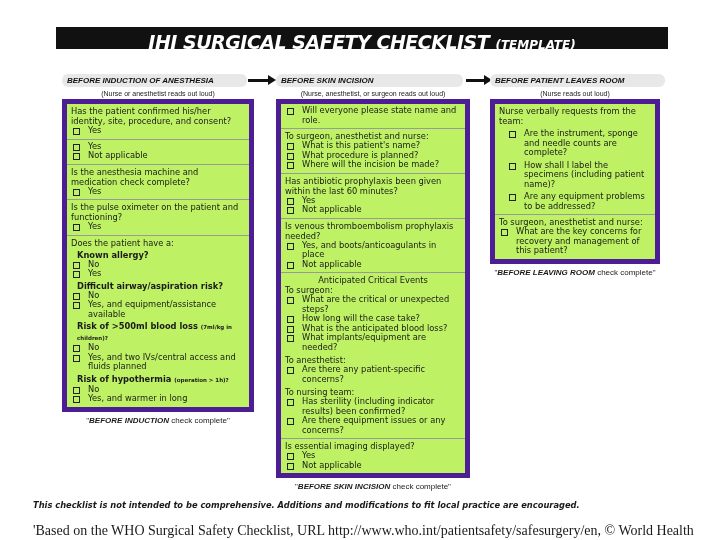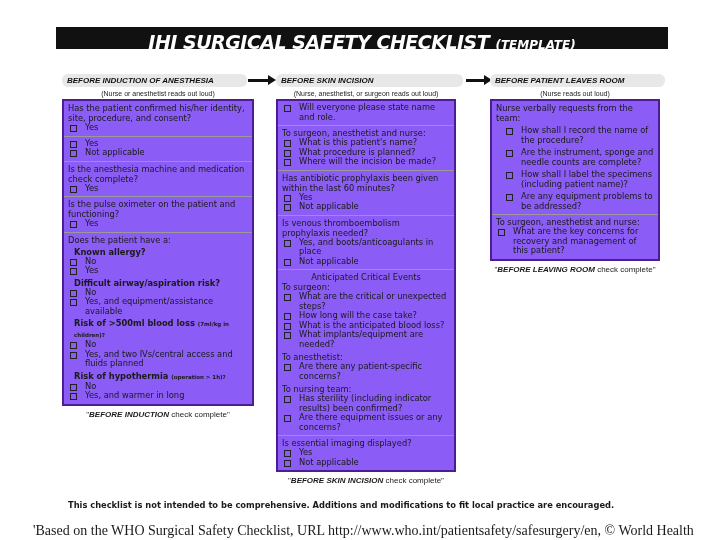--- a/index.html
+++ b/index.html
@@ -6,38 +6,38 @@
   body { width:720px; height:540px; background:#ffffff; position:relative; overflow:hidden;
          font-family:"DejaVu Sans", sans-serif; color:#1a1a1a; }
   .titlebar { position:absolute; left:56px; top:27px; width:612px; height:22px; background:#111111;
               color:#ffffff; text-align:center; font-family:"DejaVu Sans", sans-serif;
               font-style:italic; font-weight:bold; font-size:19px; line-height:30px; letter-spacing:-0.5px; }
   .titlebar .small { font-size:12px; font-variant:small-caps; letter-spacing:0; }
   .col { position:absolute; top:74px; }
   .phase { background:#e8e8e8; font-style:italic; font-weight:bold; font-size:8px; height:13px;
            line-height:13px; padding-left:5px; font-family:"Liberation Sans", sans-serif; color:#111;border-radius:6px; }
   .reader { font-size:7px; text-align:center; margin:3px 0 2px; font-family:"Liberation Sans", sans-serif; color:#222; }
-  .box { border:2px solid #4c1d95; background:#8b5cf6; }
+  .box { border:5px solid #4c1d95; background:#bef264; }
   .sec { border-bottom:1px solid #9a9a9a; padding:2px 4px 3px; }
   .sec:last-child { border-bottom:none; }
   .q { font-size:8.3px; line-height:10px; }
   .q.center { text-align:center; }
   .sub { font-size:8.3px; line-height:10px; padding-left:6px; margin-top:2px;font-weight:bold; }
   .sub .small { font-size:5.5px; }
   .opt { font-size:8.3px; line-height:9.5px; display:flex; }
   .opt.indent { padding-left:8px; margin-top:3px; }
   .cb { display:inline-block; width:5px; height:5px; border:1.2px solid #222; margin:2px 8px 0 2px; flex:none; }
   .done { font-size:8px; text-align:center; margin-top:4px; font-family:"Liberation Sans", sans-serif; }
   .done b { font-style:italic;text-align:center; }
   .arrow { position:absolute; height:13px; }
   .arrow .shaft { position:absolute; left:0; top:5px; height:3px; background:#111; }
   .arrow .head { position:absolute; top:1px; width:0; height:0; border-top:5.5px solid transparent;
                  border-bottom:5.5px solid transparent; border-left:8px solid #111; }
   .footer { position:absolute; left:33px; top:500px; width:680px; }
-  .footer .f1 { font-weight:bold; font-size:8.3px; font-family:"DejaVu Sans", sans-serif;margin-left:35px; }
+  .footer .f1 { font-style:italic; font-weight:bold; font-size:8.3px; font-family:"DejaVu Sans", sans-serif; }
   .footer .f2 { font-size:14px; font-family:"Liberation Serif", serif; margin-top:13px; }
 </style>
 </head>
 <body>
 
 <div class="titlebar"><span>IHI SURGICAL SAFETY CHECKLIST</span> <span class="small">(TEMPLATE)</span></div>
 
 <div class="arrow" style="left:248px;top:74px;width:28px;">
   <div class="shaft" style="width:21px;"></div>
     <div class="head" style="left:20px;"></div>
@@ -118,21 +118,21 @@
         </div>
       <div class="opt">
           <span class="cb"></span>
           <span>Yes, and warmer in long</span>
         </div>
     </div>
   </div>
   <div class="done">"<b>BEFORE INDUCTION</b><span> check complete"</span></div>
 </div>
 
-<div class="col" style="left:276px;width:180px;">
+<div class="col" style="left:276px;width:194px;">
   <div class="phase" style="width:182px;">BEFORE SKIN INCISION</div>
   <div class="reader">(Nurse, anesthetist, or surgeon reads out loud)</div>
   <div class="box">
     <div class="sec">
       <div class="opt">
           <span class="cb"></span>
           <span>Will everyone please state name and role.</span>
         </div>
     </div>
     <div class="sec">
@@ -222,24 +222,20 @@
 </div>
 
 <div class="col" style="left:490px;width:170px;">
   <div class="phase" style="width:170px;">BEFORE PATIENT LEAVES ROOM</div>
   <div class="reader">(Nurse reads out loud)</div>
   <div class="box">
     <div class="sec">
       <div class="q">Nurse verbally requests from the team:</div>
       <div class="opt indent">
           <span class="cb"></span>
-          <span>How shall I record the name of the procedure?</span>
-        </div>
-      <div class="opt indent">
-          <span class="cb"></span>
           <span>Are the instrument, sponge and needle counts are complete?</span>
         </div>
       <div class="opt indent">
           <span class="cb"></span>
           <span>How shall I label the specimens (including patient name)?</span>
         </div>
       <div class="opt indent">
           <span class="cb"></span>
           <span>Are any equipment problems to be addressed?</span>
         </div>

